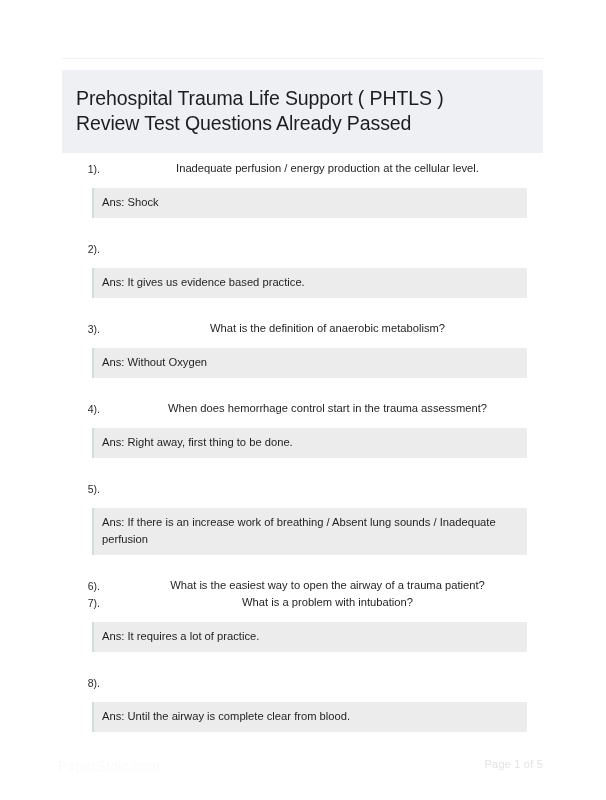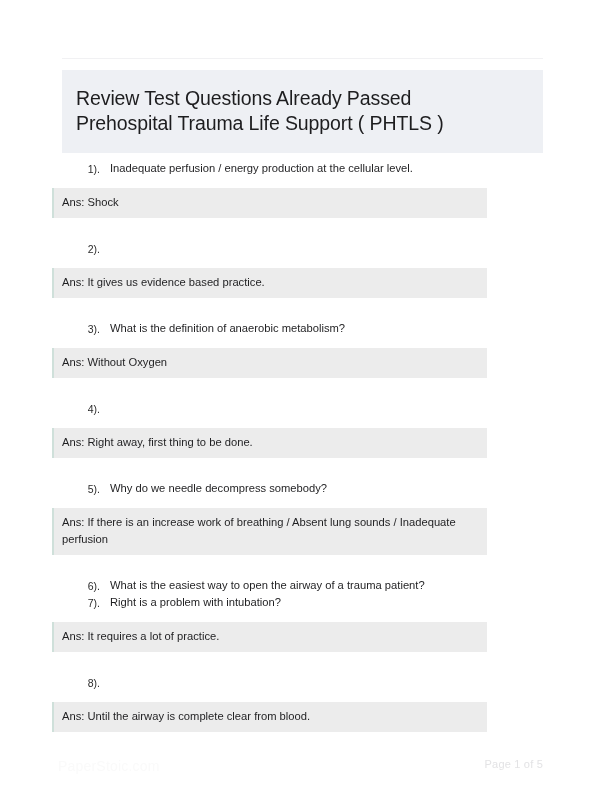--- a/index.html
+++ b/index.html
@@ -76,23 +76,24 @@
     line-height: 16px;
     padding-top: 1px;
     margin-left: 68px;
   }
   .q-text {
     margin-left: 10px;
     width: 435px;
     font-size: 11.2px;
     line-height: 17px;
     color: #1f1f21;
+    text-align: center;
   }
   .ans-box {
-    margin-left: 52px;
+    margin-left: 92px;
     width: 435px;
     box-sizing: border-box;
     background: #ececec;
     padding: 6px 8px 7px 8px;
     border-left: 2px solid #cfe0da;
     margin-top: 11px;
     margin-bottom: 22px;
   }
   .ans-text {
     font-size: 11.2px;
@@ -126,22 +127,22 @@
   }
 </style>
 </head>
 <body>
 
 <div class="page">
 
   <div class="top-rule"></div>
 
   <div class="title-block">
+    <div class="title-line">Prehospital Trauma Life Support ( PHTLS )</div>
     <div class="title-line">Review Test Questions Already Passed</div>
-    <div class="title-line">Prehospital Trauma Life Support ( PHTLS )</div>
   </div>
 
   <div class="qa-list">
 
     <div class="qa-item">
       <div class="qa-row">
         <div class="q-num">1).</div>
         <div class="q-text">Inadequate perfusion / energy production at the cellular level.</div>
       </div>
       <div class="ans-box">
@@ -164,47 +165,47 @@
         <div class="q-text">What is the definition of anaerobic metabolism?</div>
       </div>
       <div class="ans-box">
         <div class="ans-text">Ans: Without Oxygen</div>
       </div>
     </div>
 
     <div class="qa-item">
       <div class="qa-row">
         <div class="q-num">4).</div>
+        <div class="q-text">When does hemorrhage control start in the trauma assessment?</div>
       </div>
       <div class="ans-box">
         <div class="ans-text">Ans: Right away, first thing to be done.</div>
       </div>
     </div>
 
     <div class="qa-item">
       <div class="qa-row">
         <div class="q-num">5).</div>
-        <div class="q-text">Why do we needle decompress somebody?</div>
       </div>
       <div class="ans-box">
         <div class="ans-text">Ans: If there is an increase work of breathing / Absent lung sounds / Inadequate perfusion</div>
       </div>
     </div>
 
     <div class="qa-item">
       <div class="qa-row">
         <div class="q-num">6).</div>
         <div class="q-text">What is the easiest way to open the airway of a trauma patient?</div>
       </div>
     </div>
 
     <div class="qa-item">
       <div class="qa-row">
         <div class="q-num">7).</div>
-        <div class="q-text">Right is a problem with intubation?</div>
+        <div class="q-text">What is a problem with intubation?</div>
       </div>
       <div class="ans-box">
         <div class="ans-text">Ans: It requires a lot of practice.</div>
       </div>
     </div>
 
     <div class="qa-item">
       <div class="qa-row">
         <div class="q-num">8).</div>
       </div>

